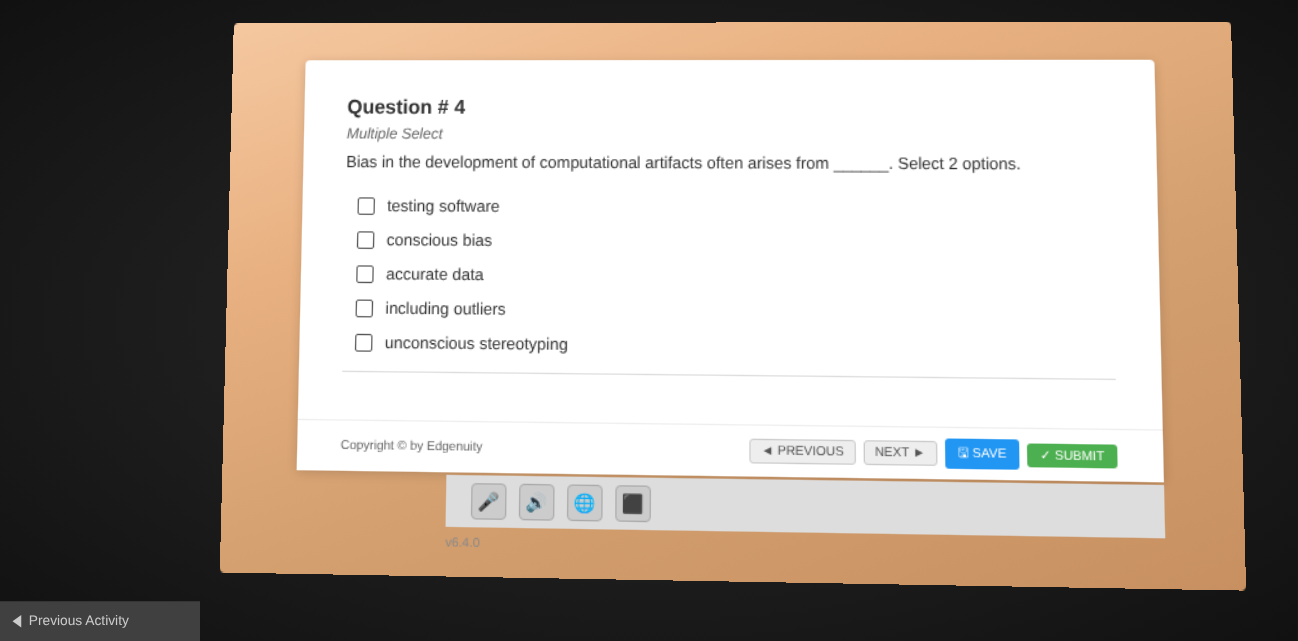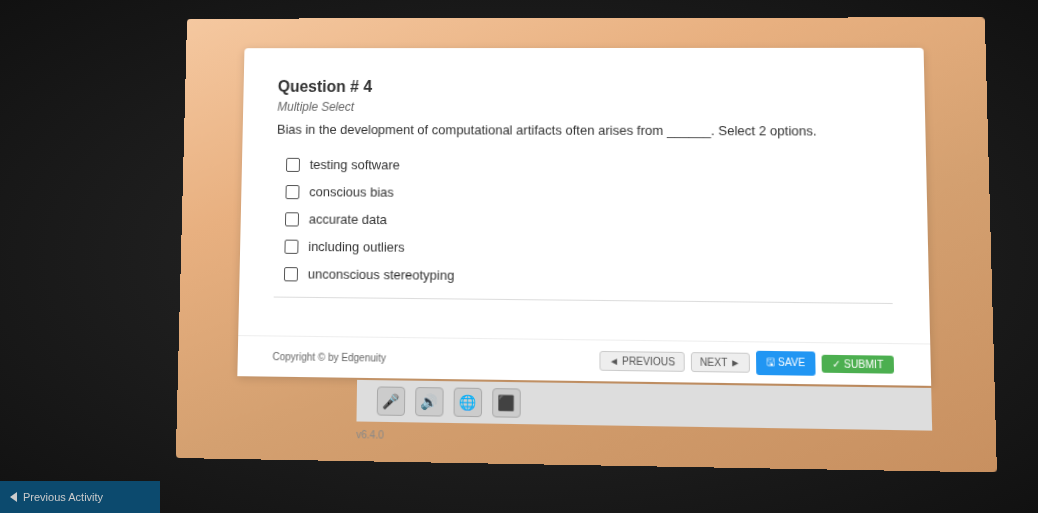--- a/index.html
+++ b/index.html
@@ -195,21 +195,21 @@
       font-size: 10px;
       color: #888;
     }
 
     .prev-activity-bar {
       position: absolute;
       bottom: 0;
       left: 0;
       width: 160px;
       height: 30px;
-      background: #0c4a6e;
+      background: #404040;
       display: flex;
       align-items: center;
       padding: 16px 10px;
       gap: 6px;
       cursor: pointer;
     }
 
     .prev-activity-label {
       font-size: 11px;
       color: #ccc;

